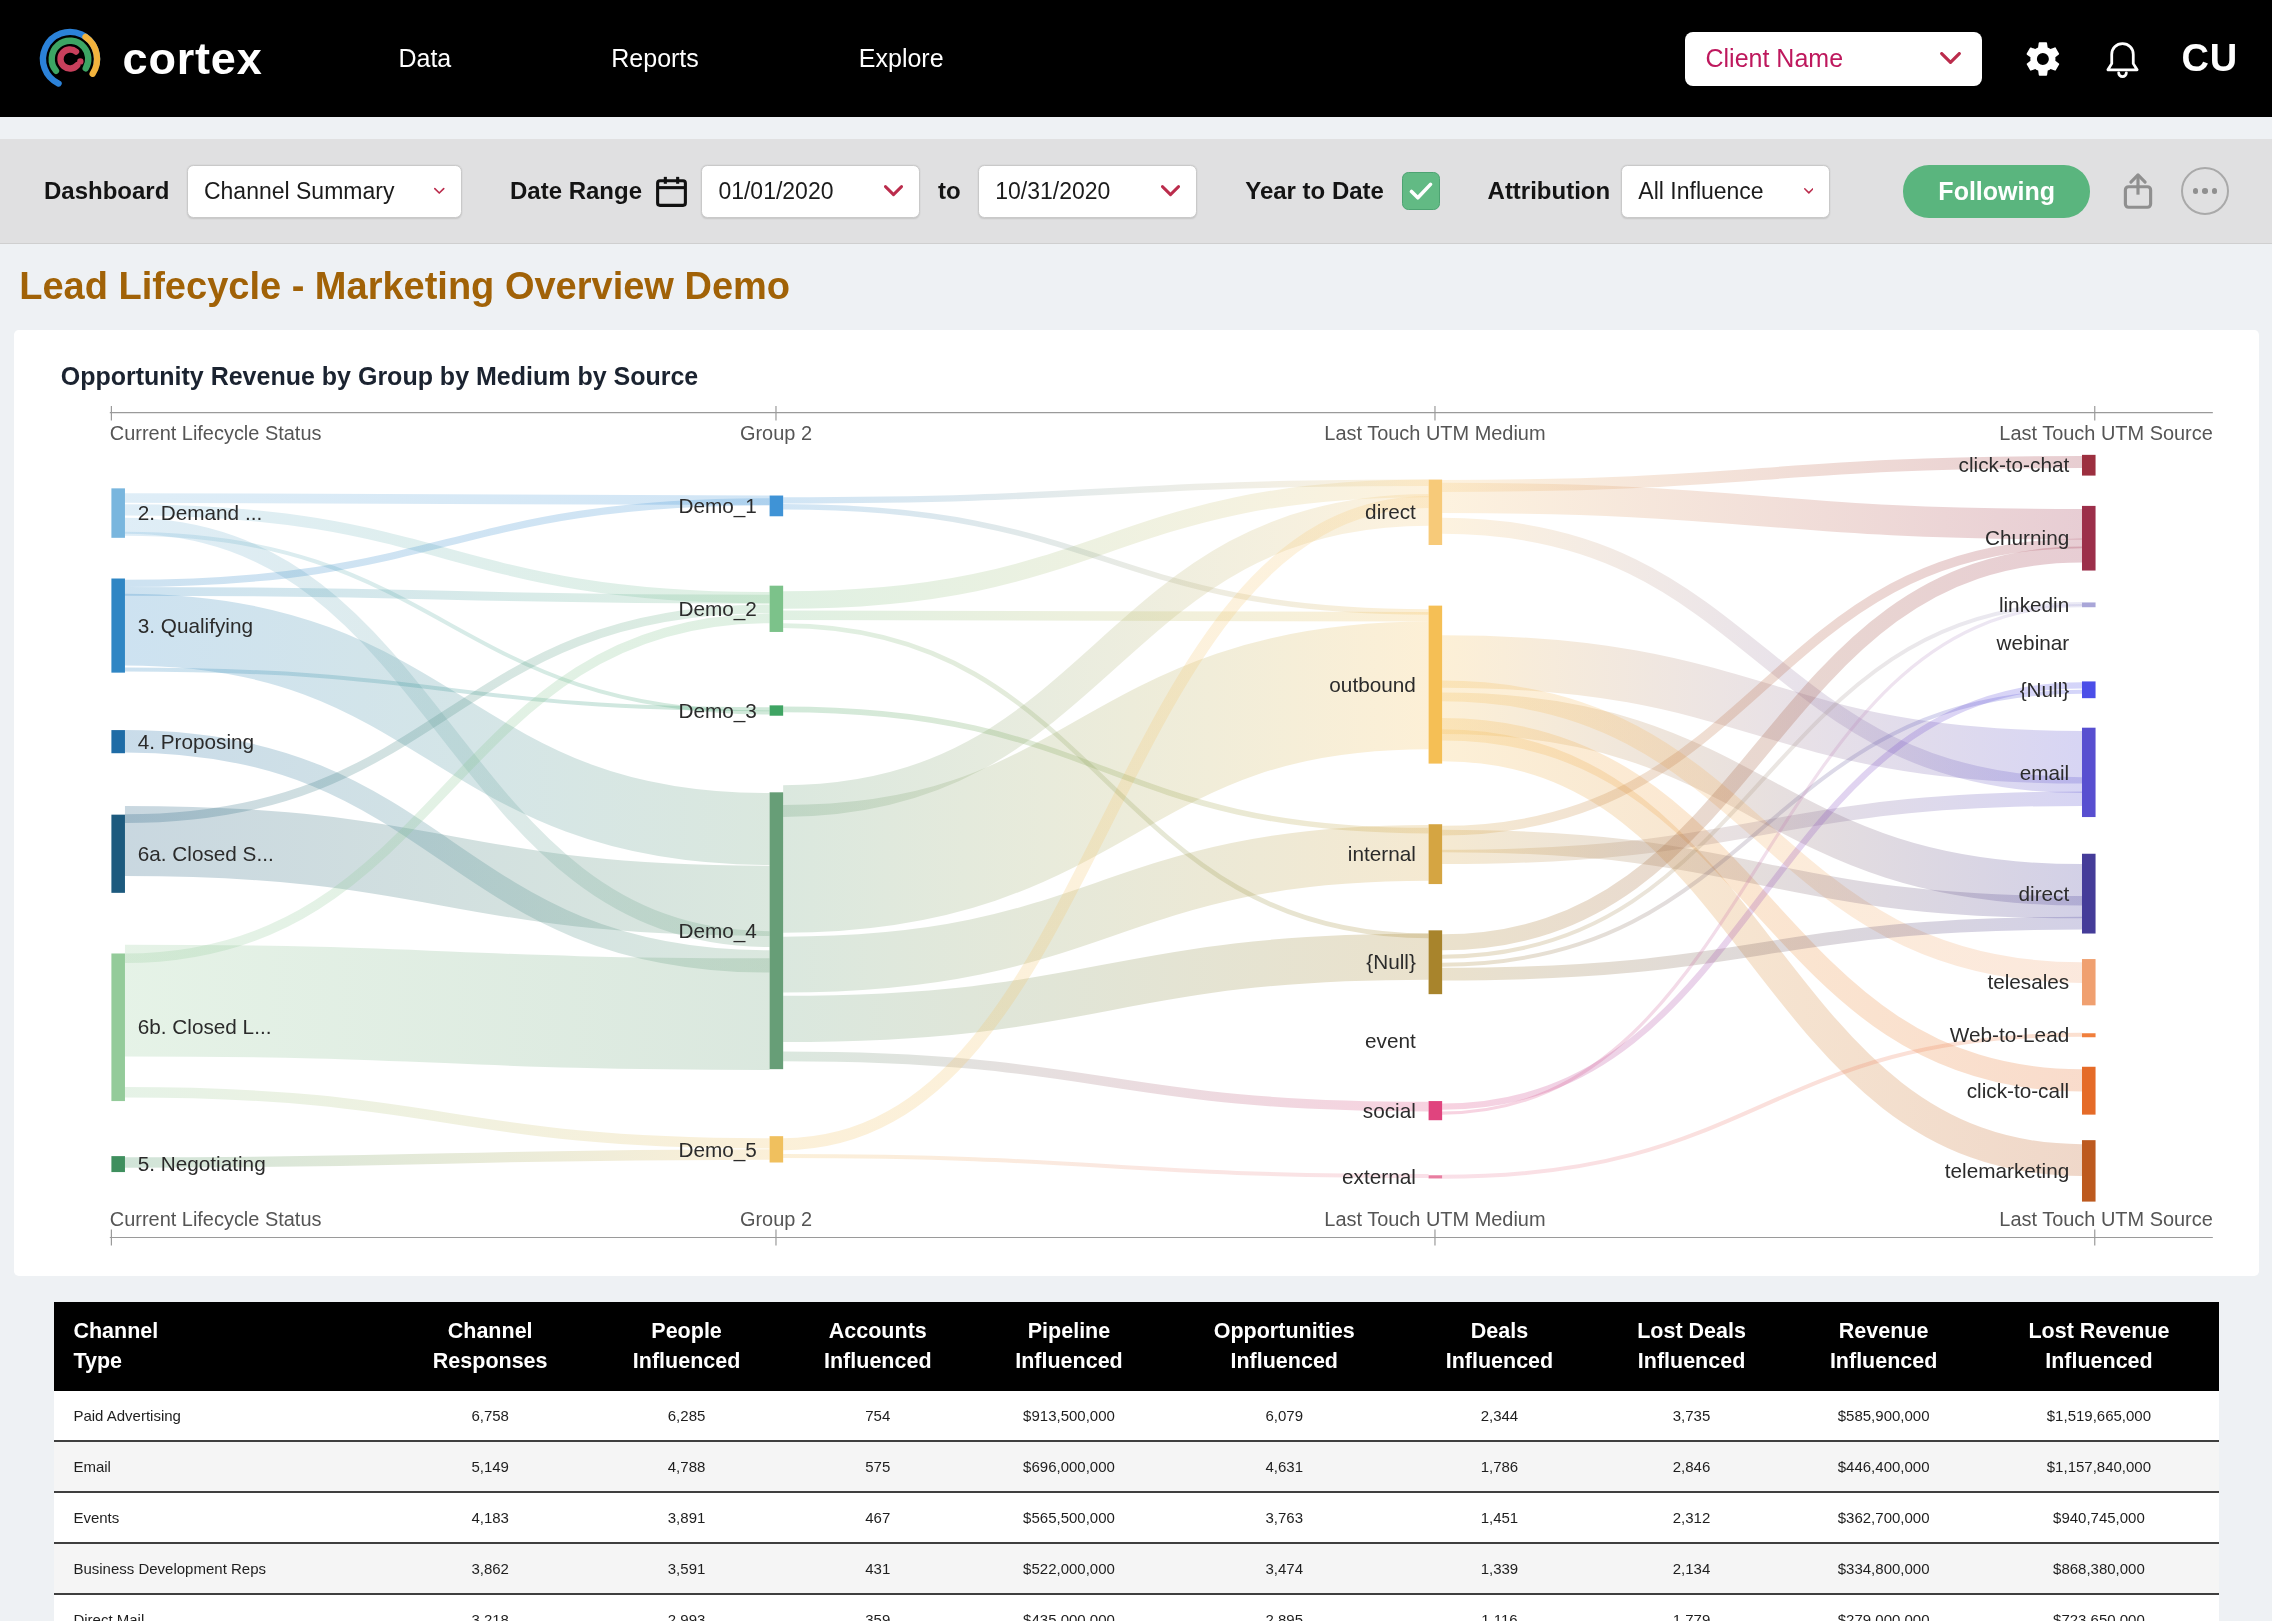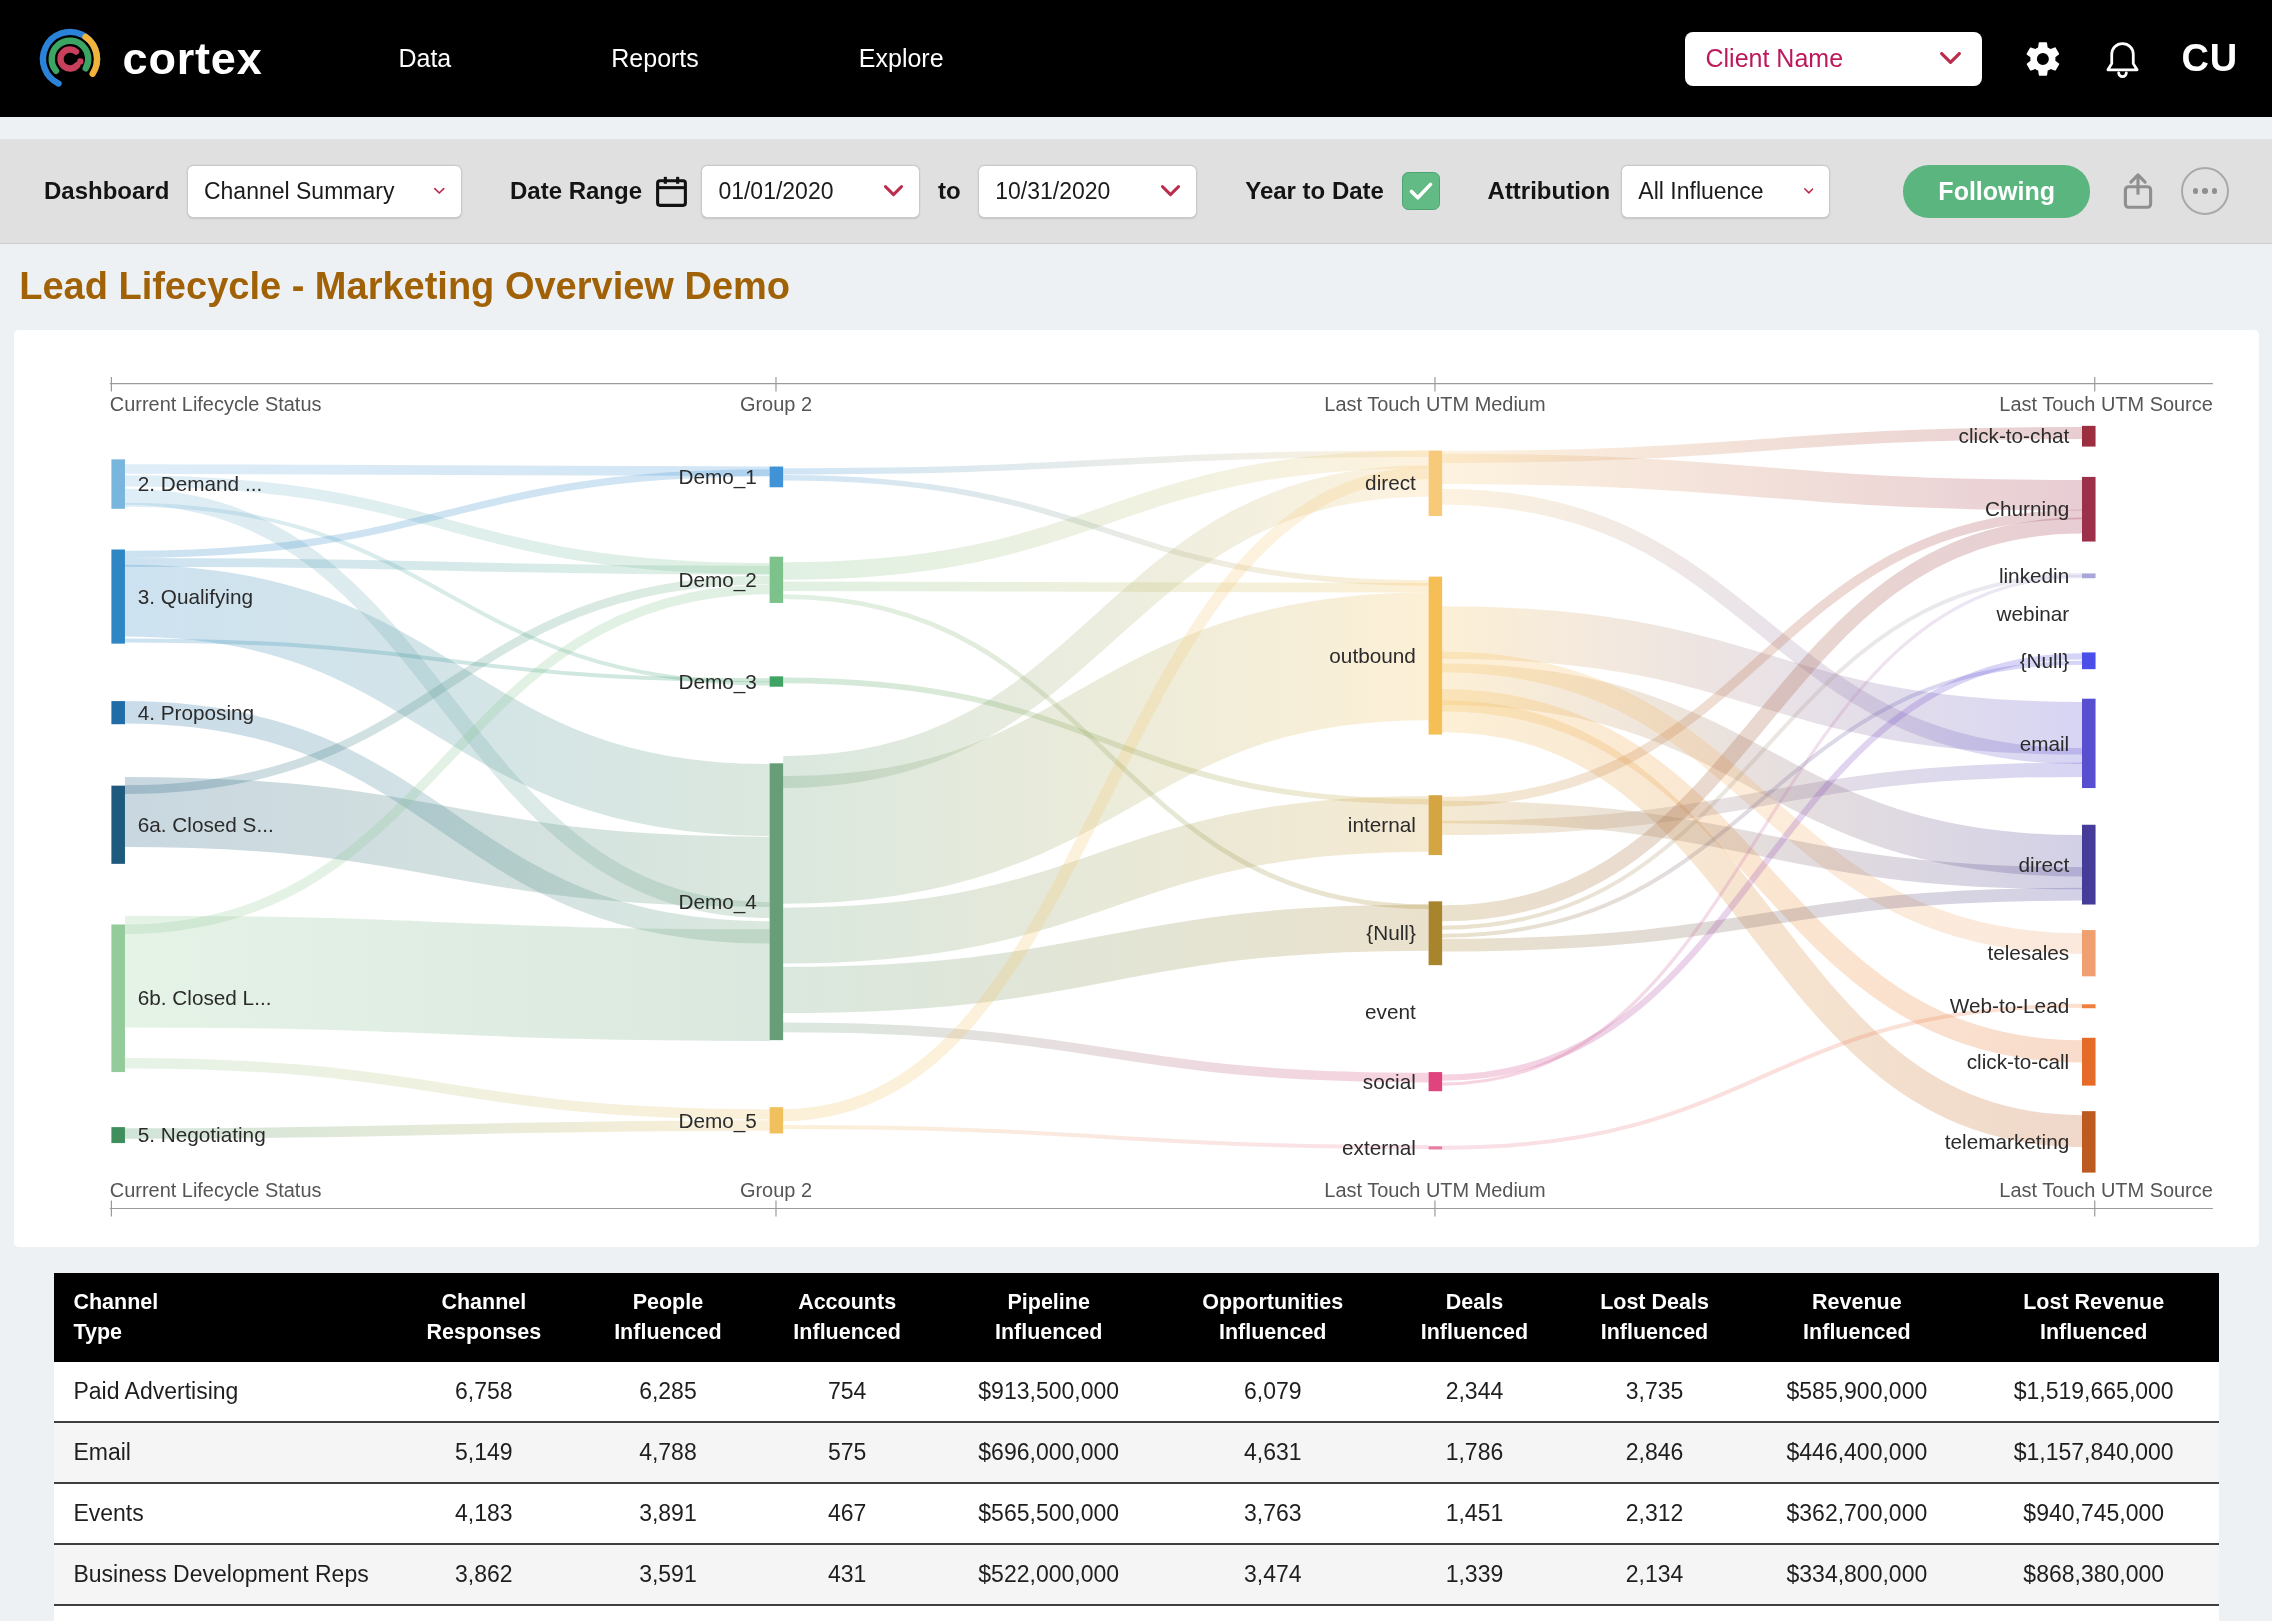--- a/index.html
+++ b/index.html
@@ -43,21 +43,21 @@
   .card { background:#fff; border-radius:4.8px; }
   .chart-card { padding:32px 24px 9.6px 24px; }
   .chart-title { font-size:25px; font-weight:700; color:#1b2330; margin-left:22.3px; }
   #sankey-wrap { margin-top:14.4px; }
 
   .table-card { margin-top:25.5px; background:transparent; padding:0 40px; }
   table { width:100%; border-collapse:collapse; background:#fff; }
   thead th { background:#000; color:#fff; font-size:21.5px; font-weight:700; padding:14.4px 12.8px;
              line-height:1.4; text-align:center; }
   thead th:first-child { text-align:left; padding-left:19px; }
-  tbody td { font-size:23px; color:#1e1e1e; padding:16px 12.8px; text-align:center;
+  tbody td { font-size:15px; color:#1e1e1e; padding:16px 12.8px; text-align:center;
              border-bottom:2.4px solid #3f3f3f; }
   tbody td:first-child { text-align:left; padding-left:19px; }
   tbody tr:nth-child(even) { background:#f5f5f5; }
 </style>
 </head>
 <body>
 
 <header class="topnav">
   <div class="brand">
     <svg width="70" height="70" viewBox="0 0 88 88">
@@ -155,20 +155,21 @@
     <i></i>
       <i></i>
       <i></i>
   </button>
 </div>
 
 <main>
   <h1 class="page-title">Lead Lifecycle - Marketing Overview Demo</h1>
 
   <section class="card chart-card">
+    <h2 class="chart-title">Opportunity Revenue by Group by Medium by Source</h2>
     <div id="sankey-wrap">
       <svg id="sankey-svg" width="2186" height="858" viewBox="0 0 2740 1075">
           <defs>
             <linearGradient id="lg0" gradientUnits="userSpaceOnUse" x1="109" x2="917" y1="0" y2="0">
               <stop offset="0%" stop-color="#2f86c4"></stop>
               <stop offset="100%" stop-color="#679e77"></stop>
             </linearGradient>
             <linearGradient id="lg1" gradientUnits="userSpaceOnUse" x1="109" x2="917" y1="0" y2="0">
               <stop offset="0%" stop-color="#1d5a7e"></stop>
               <stop offset="100%" stop-color="#679e77"></stop>

